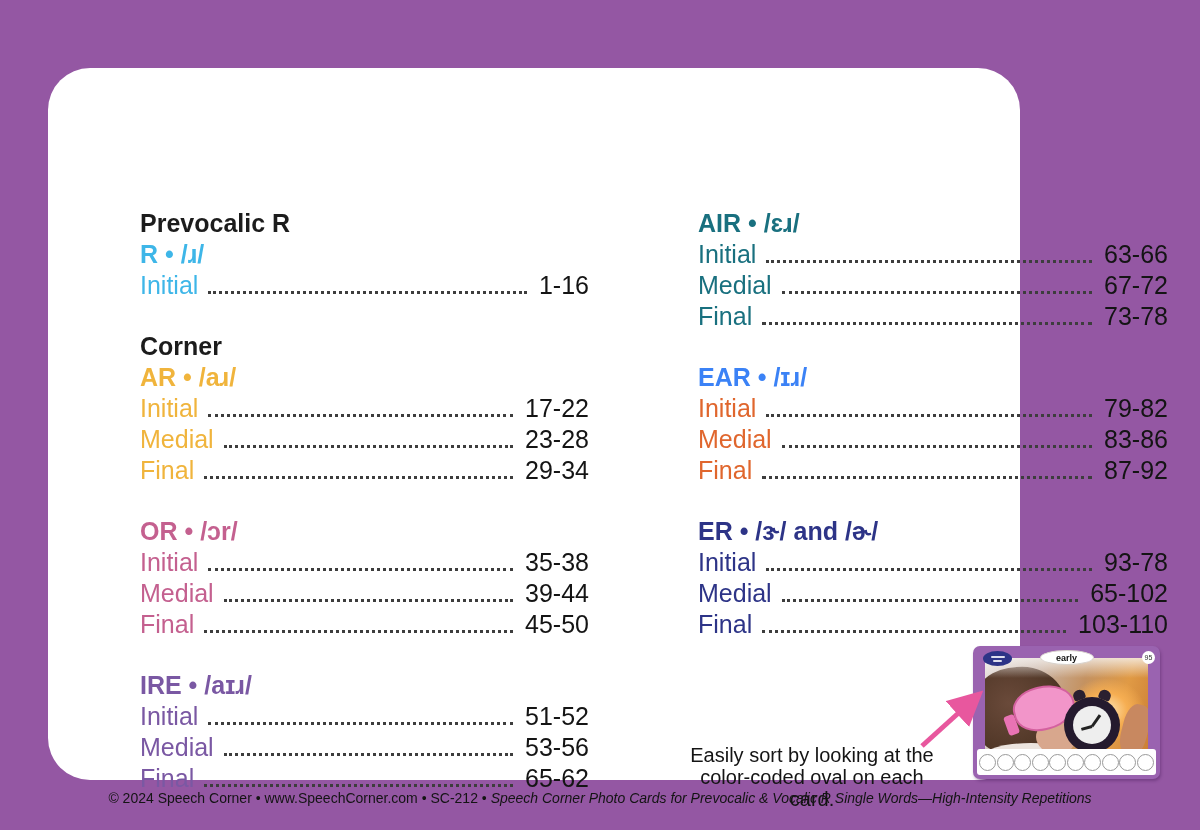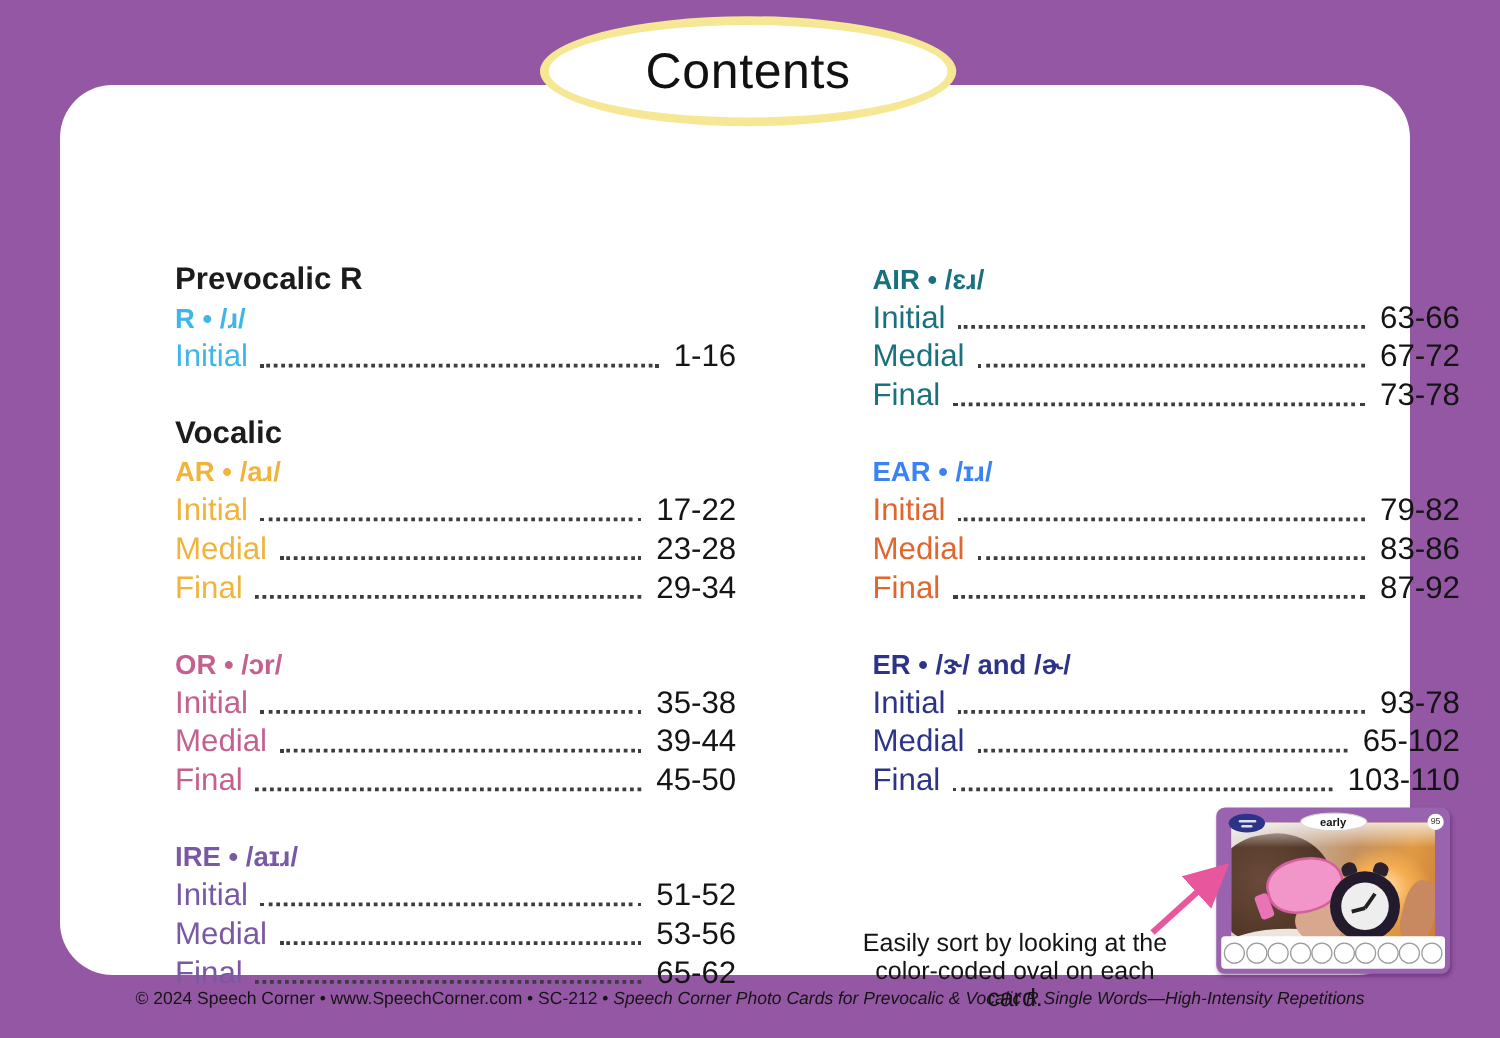--- a/index.html
+++ b/index.html
@@ -1,31 +1,31 @@
 <!DOCTYPE html>
 <html><head>
 <meta charset="utf-8">
 <style>
   * { margin:0; padding:0; box-sizing:border-box; }
   html,body { width:1200px; height:830px; }
   body { font-family:"Liberation Sans","DejaVu Sans",sans-serif; }
   .page { position:relative; width:1200px; height:830px; background:#9457a3; overflow:hidden; }
-  .card { position:absolute; left:48px; top:68px; width:1080px; height:712px; background:#ffffff; border-radius:42px; }
+  .card { position:absolute; left:48px; top:68px; width:972px; height:712px; background:#ffffff; border-radius:42px; }
   .title-ellipse {
     position:absolute; left:432px; top:13px; width:333px; height:88px;
     background:#ffffff; border:7px solid #f5e793; border-radius:50%;
     display:flex; align-items:center; justify-content:center;
     font-size:40px; color:#111111; letter-spacing:0.5px; z-index:5;
   }
   .col { position:absolute; top:140px; }
   .col-left  { left:92px;  width:449px; }
   .col-right { left:650px; width:470px; }
   .group { margin-bottom:30px; }
   .heading  { font-size:25px; font-weight:bold; color:#1c1c1c; line-height:31px; }
-  .phoneme  { font-size:22px; font-weight:bold; line-height:31px; }
+  .phoneme  { font-size:25px; font-weight:bold; line-height:31px; }
   .row { display:flex; align-items:center; line-height:31px; }
   .lab { font-size:25px; flex:0 0 auto; }
   .dots { flex:1 1 auto; border-bottom:3px dotted #3d3d3d; margin:0 12px 0 10px; align-self:flex-end; position:relative; top:-7px; }
   .pg  { font-size:25px; color:#141414; flex:0 0 auto; }
 
   
   .annotation { position:absolute; left:628px; top:676px; width:272px; text-align:center;
                 font-size:20px; line-height:22px; color:#141414; }
   .arrow-svg { position:absolute; left:858px; top:618px; z-index:4; }
 
@@ -92,21 +92,21 @@
         <div class="heading">Prevocalic R</div>
         <div class="phoneme" style="color: rgb(62, 182, 232);">R • /ɹ/</div>
         <div class="row">
           <span class="lab" style="color: rgb(62, 182, 232);">Initial</span>
           <span class="dots"></span>
           <span class="pg">1-16</span>
         </div>
       </div>
 
       <div class="group">
-        <div class="heading">Vocalic</div>
+        <div class="heading">Corner</div>
         <div class="phoneme" style="color: rgb(240, 180, 60);">AR • /aɹ/</div>
         <div class="row">
           <span class="lab" style="color: rgb(240, 180, 60);">Initial</span>
           <span class="dots"></span>
           <span class="pg">17-22</span>
         </div>
         <div class="row">
           <span class="lab" style="color: rgb(240, 180, 60);">Medial</span>
           <span class="dots"></span>
           <span class="pg">23-28</span>
@@ -263,20 +263,17 @@
           <b></b>
           <b></b>
           <b></b>
           <b></b>
           <b></b>
         </div>
     </div>
 
   </div>
 
-  <div class="title-ellipse">
-    <span>Contents</span>
-  </div>
 
   <div class="footer">
     <span>© 2024 Speech Corner • www.SpeechCorner.com • SC-212 • </span><span class="it">Speech Corner Photo Cards for Prevocalic &amp; Vocalic R Single Words—High-Intensity Repetitions</span>
   </div>
 </div>
 
 </body></html>

